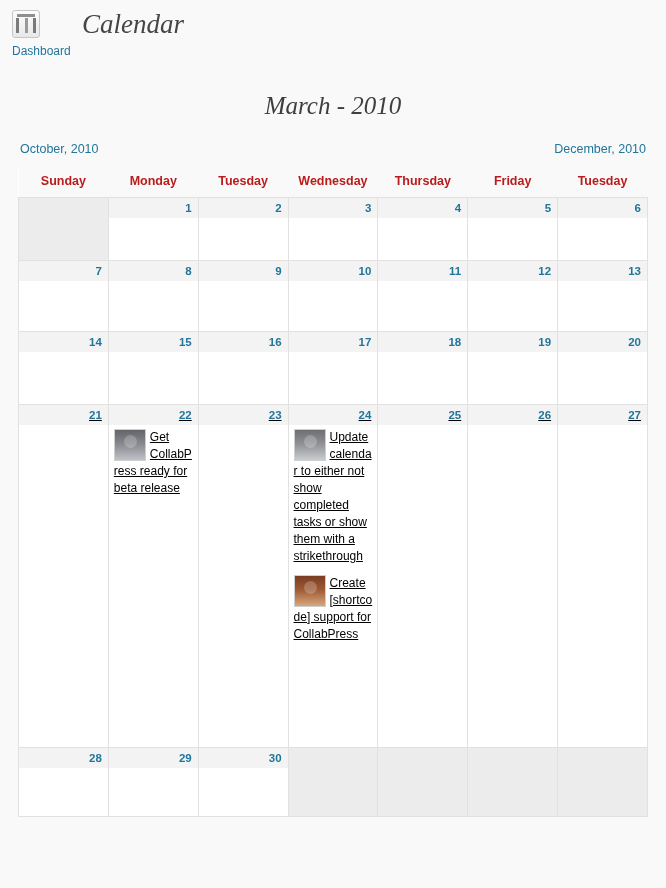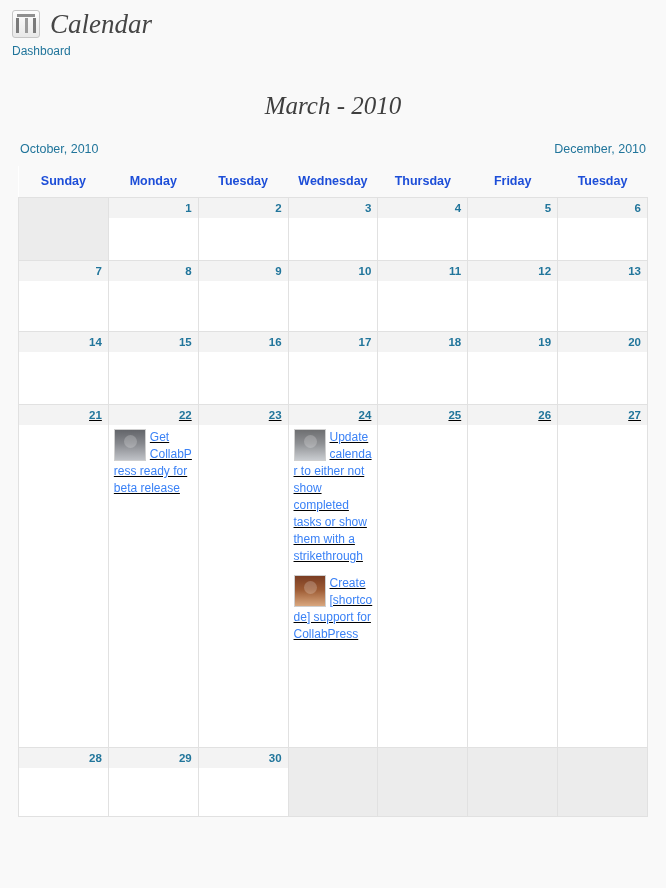--- a/index.html
+++ b/index.html
@@ -13,20 +13,21 @@
     height: 888px;
     overflow: hidden;
     position: relative;
   }
 
   
   .page-header {
     display: flex;
     align-items: center;
     padding: 10px 0 0 12px;
+    gap: 32px;
   }
   .cal-icon {
     width: 28px;
     height: 28px;
     border: 1px solid #c6c6c6;
     background: linear-gradient(#fdfdfd, #e8e8e8);
     border-radius: 3px;
     position: relative;
     box-sizing: border-box;
     margin-right: 10px;
@@ -93,21 +94,21 @@
   
   .calendar {
     margin: 10px 18px 0 18px;
     border-collapse: collapse;
     width: 630px;
     table-layout: fixed;
     background: #fff;
   }
   .calendar th {
     font-size: 12.5px;
-    color: #1d4ed8;
+    color: #b91c1c;
     font-weight: bold;
     padding: 8px 0 9px 0;
     text-align: center;
     background: #f9f9f9;
     border: none;
   }
   .calendar td {
     border: 1px solid #e1e1e1;
     vertical-align: top;
     background: #fff;
@@ -130,21 +131,21 @@
   .daybody {
     padding: 4px 5px 6px 5px;
   }
   .event {
     font-size: 12px;
     color: #21759b;
     line-height: 17px;
     margin-bottom: 10px;
     word-wrap: break-word;
   }
-  .event a { color: #3b82f6; text-decoration: none; }
+  .event a { color: #000000; text-decoration: none; }
   .avatar {
     width: 32px;
     height: 32px;
     float: left;
     margin: 0 4px 1px 0;
     border: 1px solid #cfcfcf;
     box-sizing: border-box;
     background: #9aa0a6;
     position: relative;
     overflow: hidden;

